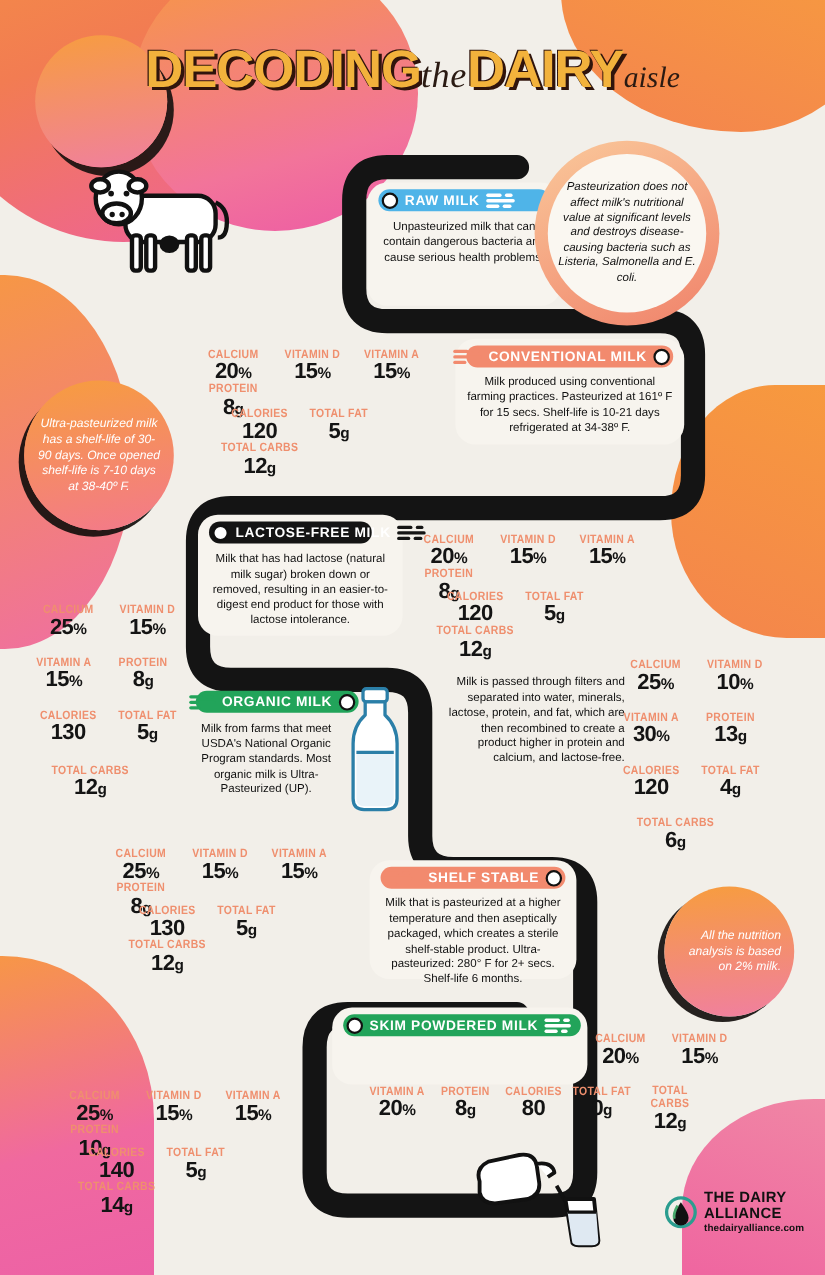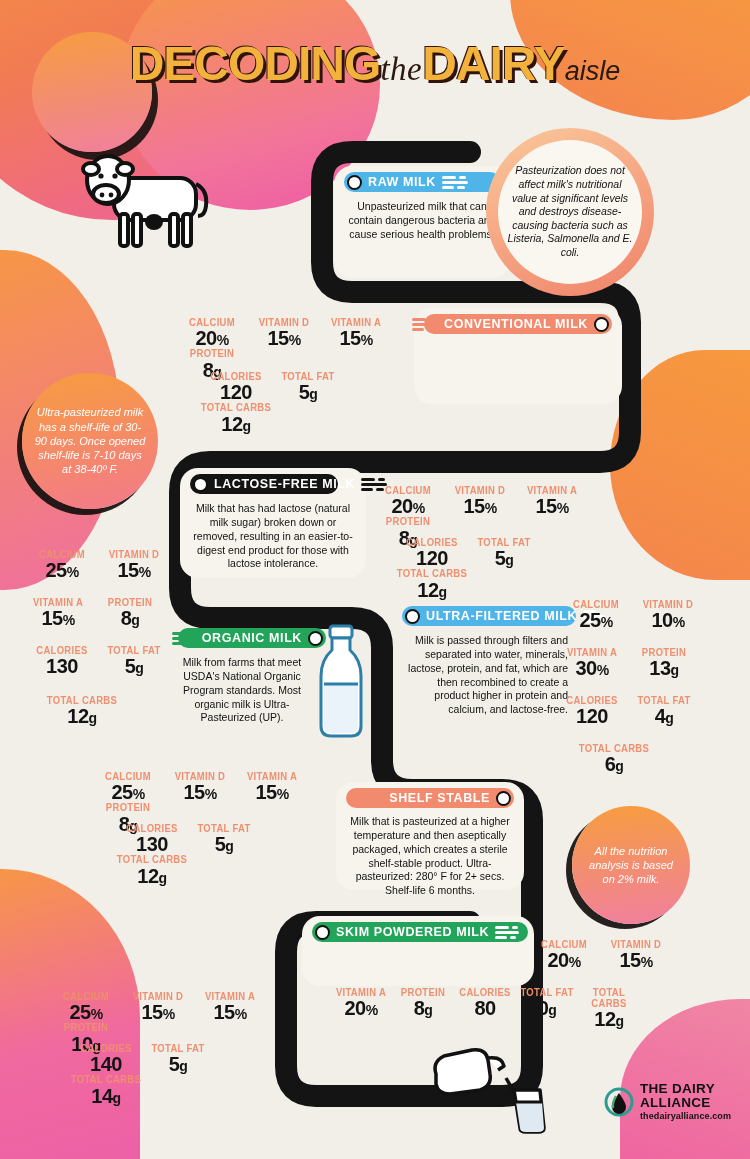--- a/index.html
+++ b/index.html
@@ -66,21 +66,21 @@
     font-weight: bold; font-size: 48px; letter-spacing: -1px;
     color: #f2b23c;
     text-shadow: 3px 3px 0 #30140c, -1px -1px 0 #30140c;
   }
   .t-it {
     font-family: "Liberation Serif", serif;
     font-style: italic; font-size: 33px; color: #2a1a12;
     letter-spacing: .5px;
   }
   .t-it2 {
-    font-family: Liberation Sans, sans-serif;
+    font-family: Liberation Serif, serif;
     font-style: italic; font-size: 27px; color: #2a1a12;
   }
 
   
   #path-svg { position: absolute; left: 0; top: 0; }
 
   
   .panel {
     position: absolute;
     background: #f7f4ee;
@@ -154,28 +154,29 @@
     background: linear-gradient(155deg,#fac99b 0%, #f0826a 100%);
   }
   #circ-past-in {
     left: 498px; top: 140px; width: 144px; height: 144px;
     border-radius: 50%; background: #faf7f1;
   }
   #circ-past-in .ctxt {
     color: #111; font-size: 10.5px; padding: 0 8px;
   }
   #circ-ultra {
-    left: 22px; top: 373px; width: 136px; height: 136px;
+    left: 22px; top: 346px; width: 136px; height: 136px;
     background: linear-gradient(170deg, #f79d3e 0%, #f3798c 100%);
     box-shadow: -5px 6px 0 rgba(20,15,13,.92);
   }
   #circ-2pct {
-    left: 572px; top: 806px; width: 118px; height: 118px;
+    left: 604px; top: 806px; width: 118px; height: 118px;
     background: linear-gradient(175deg, #f79d3e 0%, #f07fa0 100%);
     box-shadow: -6px 5px 0 rgba(20,15,13,.92);
+    text-align: right;
   }
 
   
   #cow { position: absolute; left: 78px; top: 148px; width: 140px; height: 105px; }
   #cow-note { position: absolute; left: 214px; top: 190px; width: 118px; }
   #bottle { position: absolute; left: 312px; top: 622px; width: 58px; height: 120px; }
   #pour { position: absolute; left: 428px; top: 1040px; width: 120px; height: 95px; }
 
   
   #logo { position: absolute; left: 604px; top: 1082px; display: flex; align-items: center; gap: 6px; }
@@ -272,20 +273,21 @@
         <span class="row">
             <i style="width:26px;background:#f28a6e"></i>
           </span>
         <span class="row">
             <i style="width:12px;background:#f28a6e"></i>
           </span>
       </span>
       <span class="btxt">CONVENTIONAL MILK</span>
       <span class="bullet"></span>
     </div>
+    <div class="desc" style="margin-top:7px;">Milk produced using conventional farming practices. Pasteurized at 161º F for 15 secs. Shelf-life is 10-21 days refrigerated at 34-38º F.</div>
   </div>
 
   <div class="nut-group" style="left:176px; top:318px; width:232px;">
     <div class="nut"><span class="lbl">CALCIUM</span><span class="val"><span>20</span><span class="u">%</span></span></div>
     <div class="nut"><span class="lbl">VITAMIN D</span><span class="val"><span>15</span><span class="u">%</span></span></div>
     <div class="nut"><span class="lbl">VITAMIN A</span><span class="val"><span>15</span><span class="u">%</span></span></div>
     <div class="nut"><span class="lbl">PROTEIN</span><span class="val"><span>8</span><span class="u">g</span></span></div>
   </div>
   <div class="nut-group" style="left:200px; top:372px; width:210px;">
     <div class="nut"><span class="lbl">CALORIES</span><span class="val"><span>120</span><span class="u"></span></span></div>
@@ -369,35 +371,20 @@
   <svg id="bottle" viewBox="0 0 58 120">
     <g stroke="#2b7fa8" stroke-width="3" fill="#fff" stroke-linejoin="round">
       <rect x="18" y="4" width="22" height="12" rx="3"></rect>
       <path d="M20 16 L20 28 Q9 38 9 54 L9 104 Q9 114 19 114 L39 114 Q49 114 49 104 L49 54 Q49 38 38 28 L38 16 Z"></path>
     </g>
     <path d="M12 62 L46 62 L46 104 Q46 111 39 111 L19 111 Q12 111 12 104 Z" fill="#e9f3f9" stroke="none"></path>
     <path d="M12 62 L46 62" stroke="#2b7fa8" stroke-width="3" fill="none"></path>
   </svg>
 
   <div class="panel" style="left:392px; top:600px; width:186px; height:120px; background:transparent;">
-    <div class="banner b-blue" style="width:174px;">
-      <span class="bullet"></span>
-      <span class="btxt">ULTRA-FILTERED MILK</span>
-      <span class="dashes">
-        <span class="row">
-            <i style="width:12px;background:#fff"></i>
-          </span>
-        <span class="row">
-            <i style="width:22px;background:#fff"></i>
-          </span>
-        <span class="row">
-            <i style="width:10px;background:#fff"></i>
-          </span>
-      </span>
-    </div>
     <div class="desc" style="margin-top:8px;text-align:right;">Milk is passed through filters and separated into water, minerals, lactose, protein, and fat, which are then recombined to create a product higher in protein and calcium, and lactose-free.</div>
   </div>
 
   <div class="nut-group" style="left:560px; top:600px; width:150px;">
     <div class="nut"><span class="lbl">CALCIUM</span><span class="val"><span>25</span><span class="u">%</span></span></div>
     <div class="nut"><span class="lbl">VITAMIN D</span><span class="val"><span>10</span><span class="u">%</span></span></div>
   </div>
   <div class="nut-group" style="left:556px; top:648px; width:150px;">
     <div class="nut"><span class="lbl">VITAMIN A</span><span class="val"><span>30</span><span class="u">%</span></span></div>
     <div class="nut"><span class="lbl">PROTEIN</span><span class="val"><span>13</span><span class="u">g</span></span></div>

